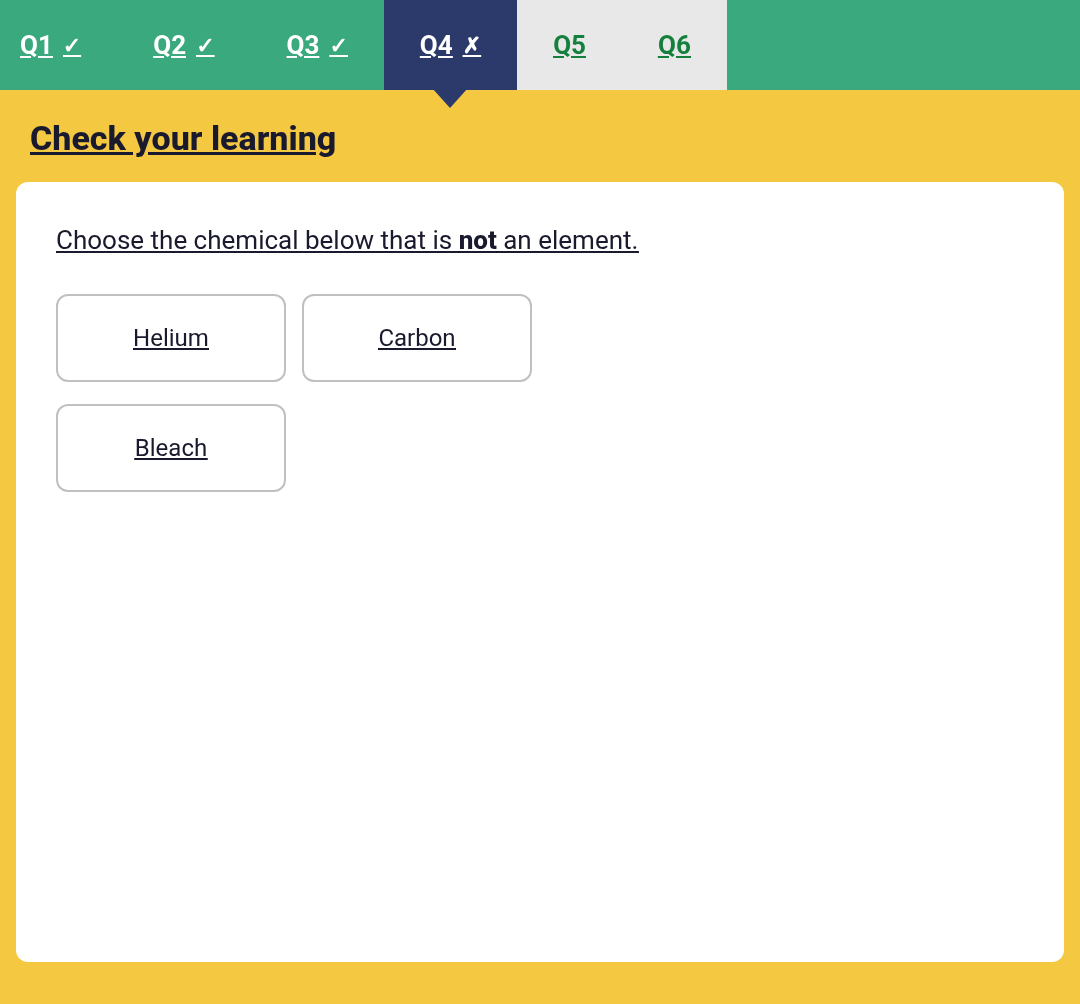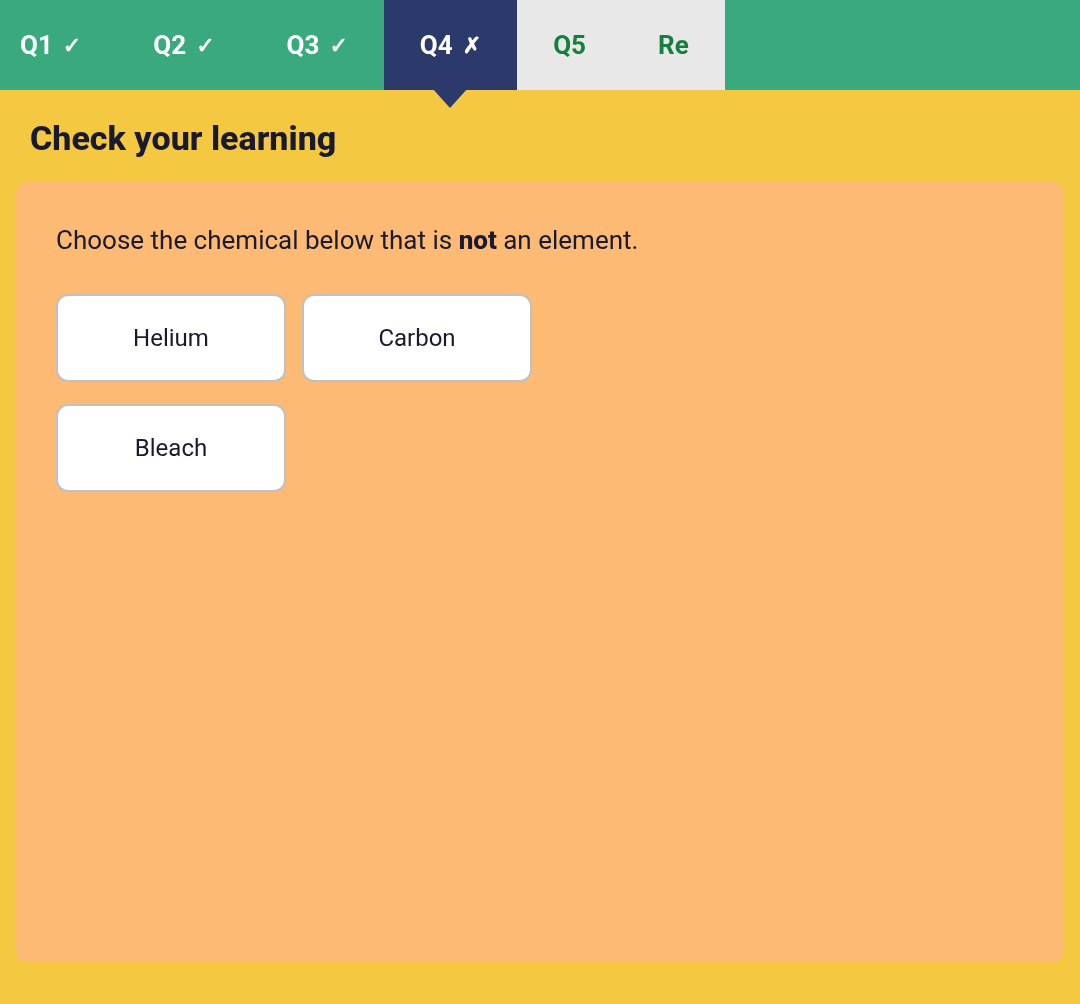--- a/index.html
+++ b/index.html
@@ -1,18 +1,19 @@
 <!DOCTYPE html>
 <html><head>
   <meta charset="utf-8">
   <style>
     * {
       box-sizing: border-box;
       margin: 0;
       padding: 0;
+      text-decoration: underline;
     }
 
     body {
       width: 1080px;
       height: 1004px;
       font-family: -apple-system, BlinkMacSystemFont, 'Segoe UI', Roboto, sans-serif;
       overflow: hidden;
       background: #f5c842;
     }
 
@@ -86,21 +87,21 @@
     }
 
     .banner-title {
       font-size: 34px;
       font-weight: 800;
       color: #1a1a2e;
     }
 
     
     .main-content {
-      background: #fdba74;
+      background: #ffffff;
       margin: 0 16px;
       border-radius: 12px;
       padding: 40px 40px 40px 40px;
       min-height: 780px;
     }
 
     .question-text {
       font-size: 26px;
       color: #1a1a2e;
       margin-bottom: 36px;
@@ -156,21 +157,21 @@
     <span class="check-mark">✓</span>
   </div>
   <div class="nav-tab active">
     <span>Q4</span>
     <span class="x-mark">✗</span>
   </div>
   <div class="nav-tab inactive">
     <span>Q5</span>
   </div>
   <div class="nav-tab inactive">
-    <span>Re</span>
+    <span>Q6</span>
   </div>
 </div>
 
 <div class="banner">
   <h1 class="banner-title">Check your learning</h1>
 </div>
 
 <div class="main-content">
   <p class="question-text">
     <span>Choose the chemical below that is </span><strong>not</strong><span> an element.</span>

